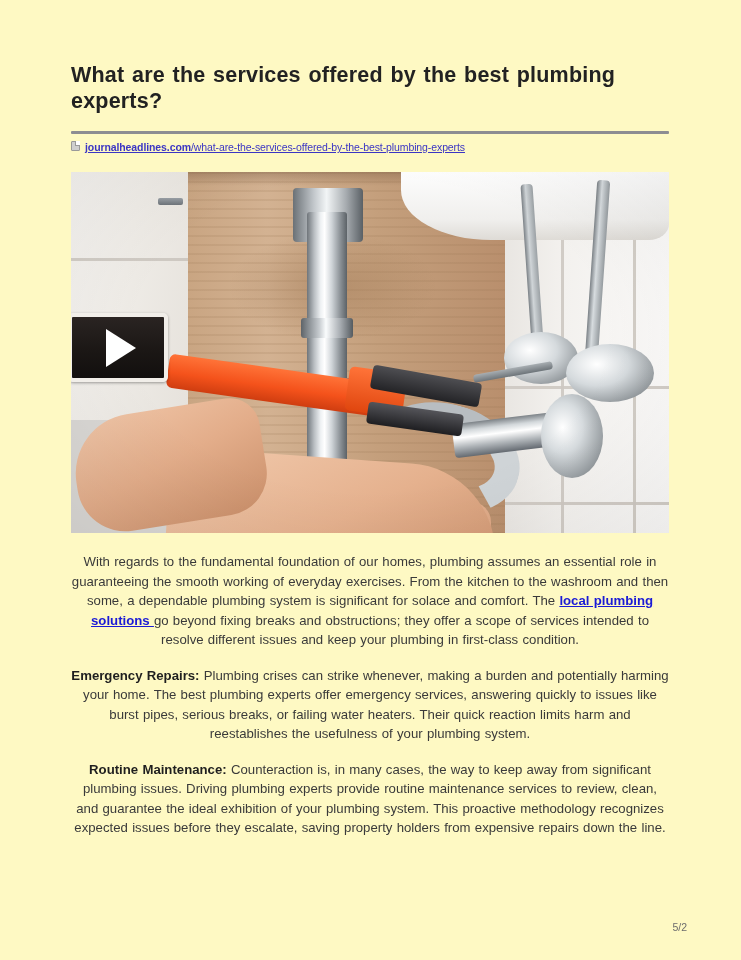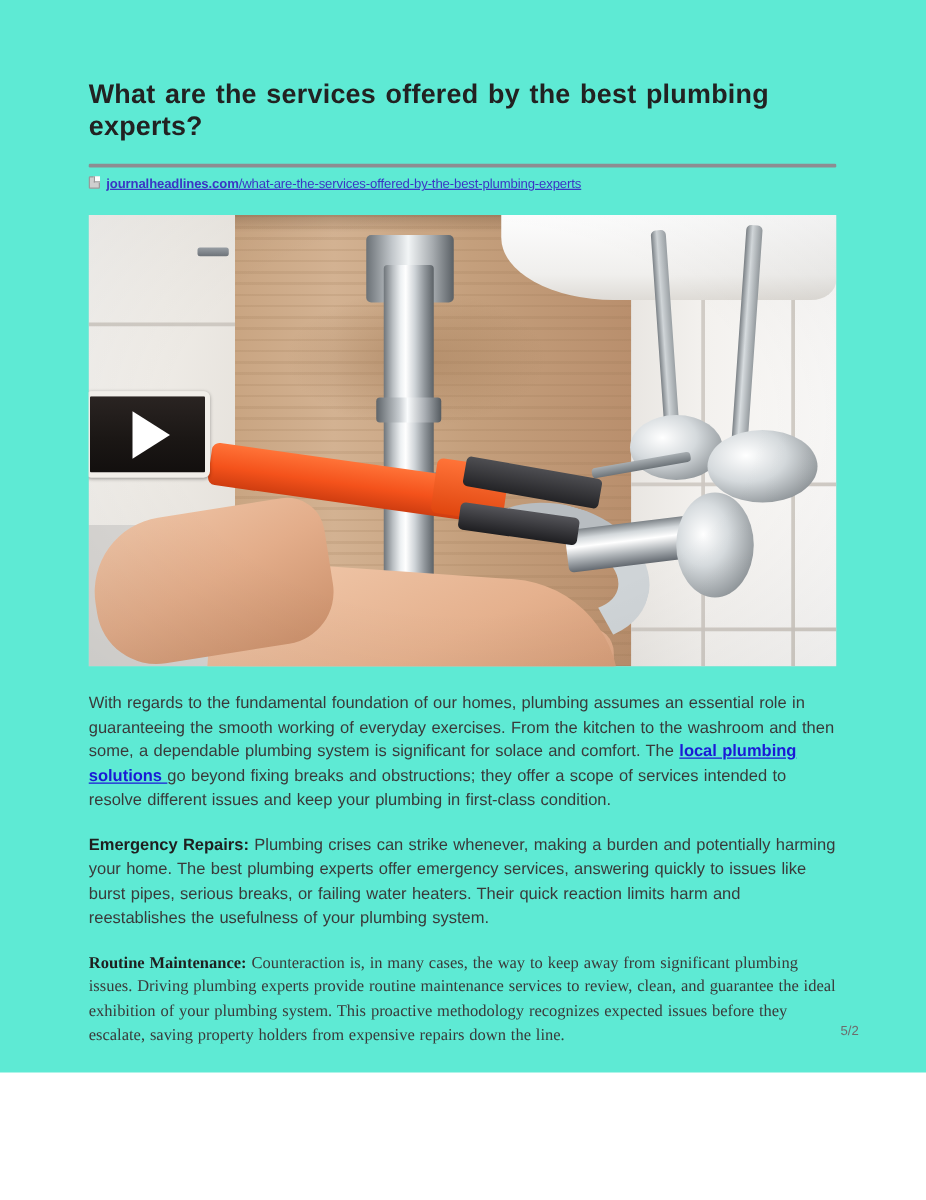--- a/index.html
+++ b/index.html
@@ -14,22 +14,22 @@
     font-family: "Liberation Sans", sans-serif;
     color: #2b2b2b;
     position: relative;
     overflow: hidden;
   }
 
   .page {
     position: absolute;
     left: 0; top: 0;
     width: 741px;
-    height: 858px;
-    background: #5eead4;
+    height: 960px;
+    background: #fef9c3;
   }
 
   .content {
     position: absolute;
     left: 71px;
     top: 62px;
     width: 598px;
   }
 
   
@@ -352,24 +352,24 @@
     margin-left: 6px;
   }
 
   
   .body-copy { margin-top: 19px; }
   .para {
     font-size: 13.2px;
     line-height: 19.5px;
     color: #3a3a3a;
     margin: 0 0 16px 0;
-    text-align: left;
+    text-align: center;
     word-spacing: 0.6px;
   }
-  .para:last-child { margin-bottom: 0; font-family: Liberation Serif, serif; }
+  .para:last-child { margin-bottom: 0; }
   .lead-in { font-weight: bold; color: #1f1f1f; }
   .inline-link {
     color: #1a1ad6;
     font-weight: bold;
     text-decoration: underline;
   }
 
   
   .page-number {
     position: absolute;

